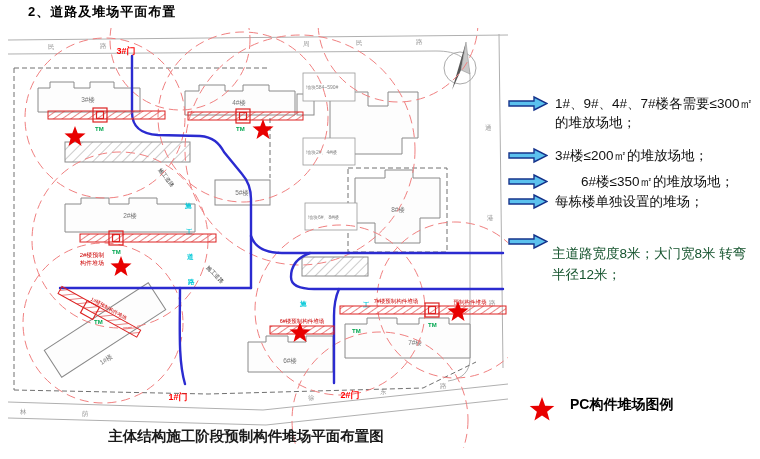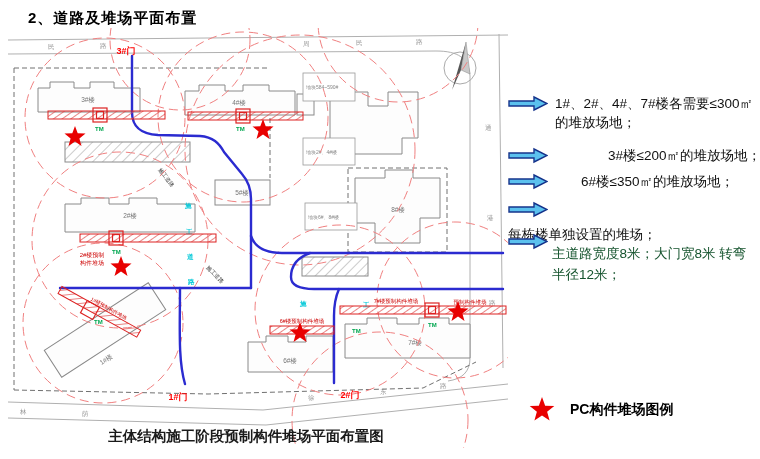--- a/index.html
+++ b/index.html
@@ -1,25 +1,25 @@
 <!DOCTYPE html>
 <html><head>
 <meta charset="utf-8">
 <style>
   html,body{margin:0;padding:0;background:#ffffff;}
   .page{position:relative;width:760px;height:459px;background:#ffffff;overflow:hidden;
         font-family:"Liberation Sans","DejaVu Sans",sans-serif;}
-  .title{position:absolute;left:28px;top:9px;font-size:15px;font-weight:bold;color:#000;letter-spacing:1px;}
+  .title{position:absolute;left:28px;top:3px;font-size:13px;font-weight:bold;color:#000;letter-spacing:1px;}
   .plan-wrap{position:absolute;left:8px;top:28px;width:500px;height:420px;}
   .panel{position:absolute;left:508px;top:88px;width:252px;height:360px;}
   .note-row{position:absolute;display:flex;align-items:flex-start;gap:7px;}
   .note-text{font-size:13.5px;line-height:1.42;color:#101010;}
   .arrow-ico{flex:0 0 auto;margin-top:1px;}
   .note5-text{position:absolute;left:44px;top:156px;width:204px;font-size:13.5px;line-height:1.55;color:#14532d;}
-  .legend{position:absolute;left:528px;top:396px;display:flex;align-items:center;gap:14px;}
+  .legend{position:absolute;left:528px;top:396px;display:flex;gap:14px;}
   .legend-label{font-size:14px;font-weight:bold;color:#000;}
   svg text{font-family:"Liberation Sans","DejaVu Sans",sans-serif;}
 </style>
 </head>
 <body>
 
 <div class="page">
 
   <div class="title">2、道路及堆场平面布置</div>
 
@@ -209,38 +209,38 @@
     <text x="238" y="413" text-anchor="middle" font-size="14.5" font-weight="bold" fill="#1a1a1a">主体结构施工阶段预制构件堆场平面布置图</text>
   </svg>
   </div>
 
   <div class="panel">
 
     <div class="note-row" style="top:6px;left:0;">
       <svg class="arrow-ico" width="40" height="17">
         <path d="M1,6 H26 V2 L39,8.5 L26,15 V11 H1 Z" fill="#5bc1ee" stroke="#16348c" stroke-width="1.4"></path>
       </svg>
-      <div class="note-text" style="width:206px;">1#、2#、4#、7#楼各需要≤300㎡的堆放场地；</div>
+      <div class="note-text" style="width:206px;">1#、9#、4#、7#楼各需要≤300㎡的堆放场地；</div>
     </div>
 
     <div class="note-row" style="top:58px;left:0;">
       <svg class="arrow-ico" width="40" height="17">
         <path d="M1,6 H26 V2 L39,8.5 L26,15 V11 H1 Z" fill="#5bc1ee" stroke="#16348c" stroke-width="1.4"></path>
       </svg>
-      <div class="note-text" style="width:206px;text-align:right;">3#楼≤200㎡的堆放场地；</div>
+      <div class="note-text" style="width:206px;">3#楼≤200㎡的堆放场地；</div>
     </div>
 
     <div class="note-row" style="top:84px;left:0;gap:33px;">
       <svg class="arrow-ico" width="40" height="17">
         <path d="M1,6 H26 V2 L39,8.5 L26,15 V11 H1 Z" fill="#5bc1ee" stroke="#16348c" stroke-width="1.4"></path>
       </svg>
       <div class="note-text" style="width:206px;">6#楼≤350㎡的堆放场地；</div>
     </div>
 
-    <div class="note-row" style="top:112px;left:0;flex-direction:column;">
+    <div class="note-row" style="top:104px;left:0;">
       <svg class="arrow-ico" width="40" height="17">
         <path d="M1,6 H26 V2 L39,8.5 L26,15 V11 H1 Z" fill="#5bc1ee" stroke="#16348c" stroke-width="1.4"></path>
       </svg>
       <div class="note-text" style="width:206px;">每栋楼单独设置的堆场；</div>
     </div>
 
     <div class="note-row" style="top:144px;left:0;">
       <svg class="arrow-ico" width="40" height="17">
         <path d="M1,6 H26 V2 L39,8.5 L26,15 V11 H1 Z" fill="#5bc1ee" stroke="#16348c" stroke-width="1.4"></path>
       </svg>

